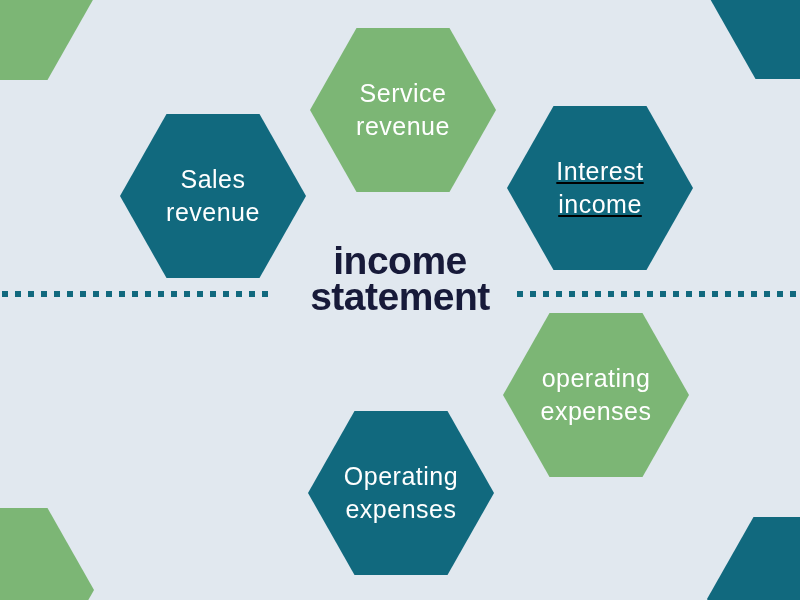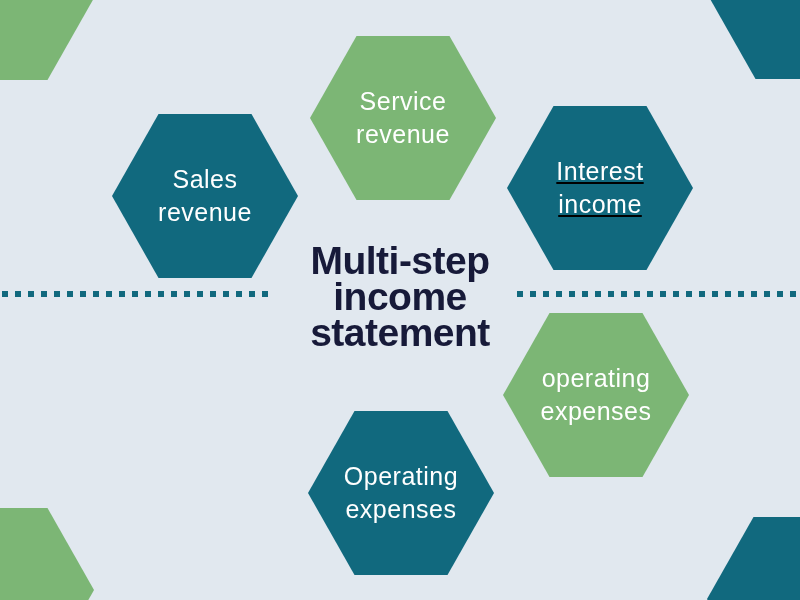--- a/index.html
+++ b/index.html
@@ -58,42 +58,41 @@
       transparent 6px, transparent 13px);
   }
   #divider-left  { left: 2px;   width: 272px; }
   #divider-right { left: 517px; width: 281px; }
   
   #corner-top-left     { left: -92px; top: -84px; }
   #corner-top-right    { left: 709px; top: -85px; }
   #corner-bottom-left  { left: -92px; top: 508px; }
   #corner-bottom-right { left: 707px; top: 517px; }
   
-  #hex-service-revenue        { left: 310px; top: 28px; margin-top: 8px;  }
-  #hex-sales-revenue          { left: 112px; top: 114px; }
+  #hex-service-revenue        { left: 310px; top: 28px;  }
+  #hex-sales-revenue          { left: 120px; top: 114px; }
   #hex-interest-income        { left: 507px; top: 106px; text-decoration: underline; }
   #hex-cogs                   { left: 108px; top: 313px; }
   #hex-non-operating-expenses { left: 503px; top: 313px; }
   #hex-operating-expenses     { left: 308px; top: 411px; }
 </style>
 </head>
 <body>
 
 <div id="stage">
 
   <div class="hex green" id="corner-top-left"></div>
   <div class="hex teal" id="corner-top-right"></div>
   <div class="hex green" id="corner-bottom-left"></div>
   <div class="hex teal" id="corner-bottom-right"></div>
 
   <div class="divider" id="divider-left"></div>
   <div class="divider" id="divider-right"></div>
 
   <div id="title">
-    <span>Multi-step</span>
     <span>income</span>
     <span>statement</span>
   </div>
 
   <div class="hex green" id="hex-service-revenue">
     <div class="hex-label">
       <span>Service</span>
       <span>revenue</span>
     </div>
   </div>

